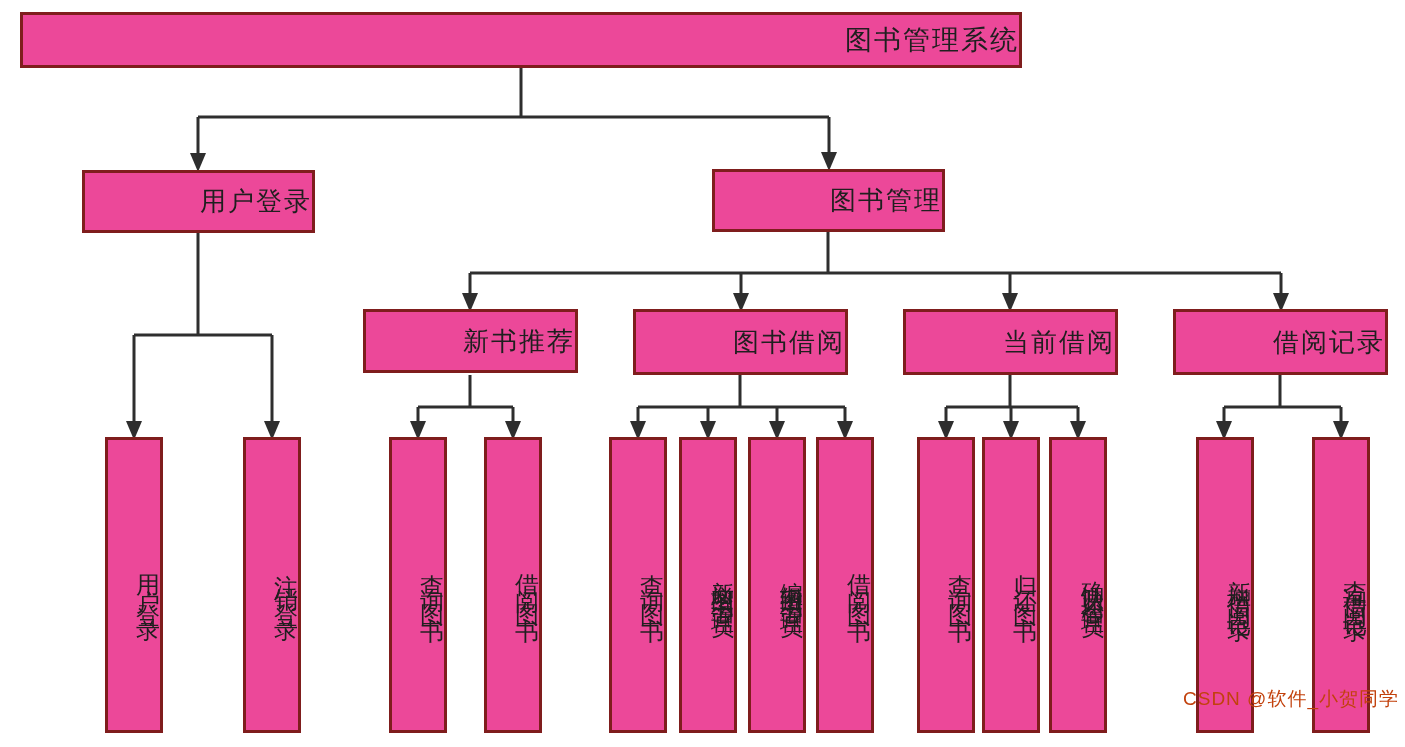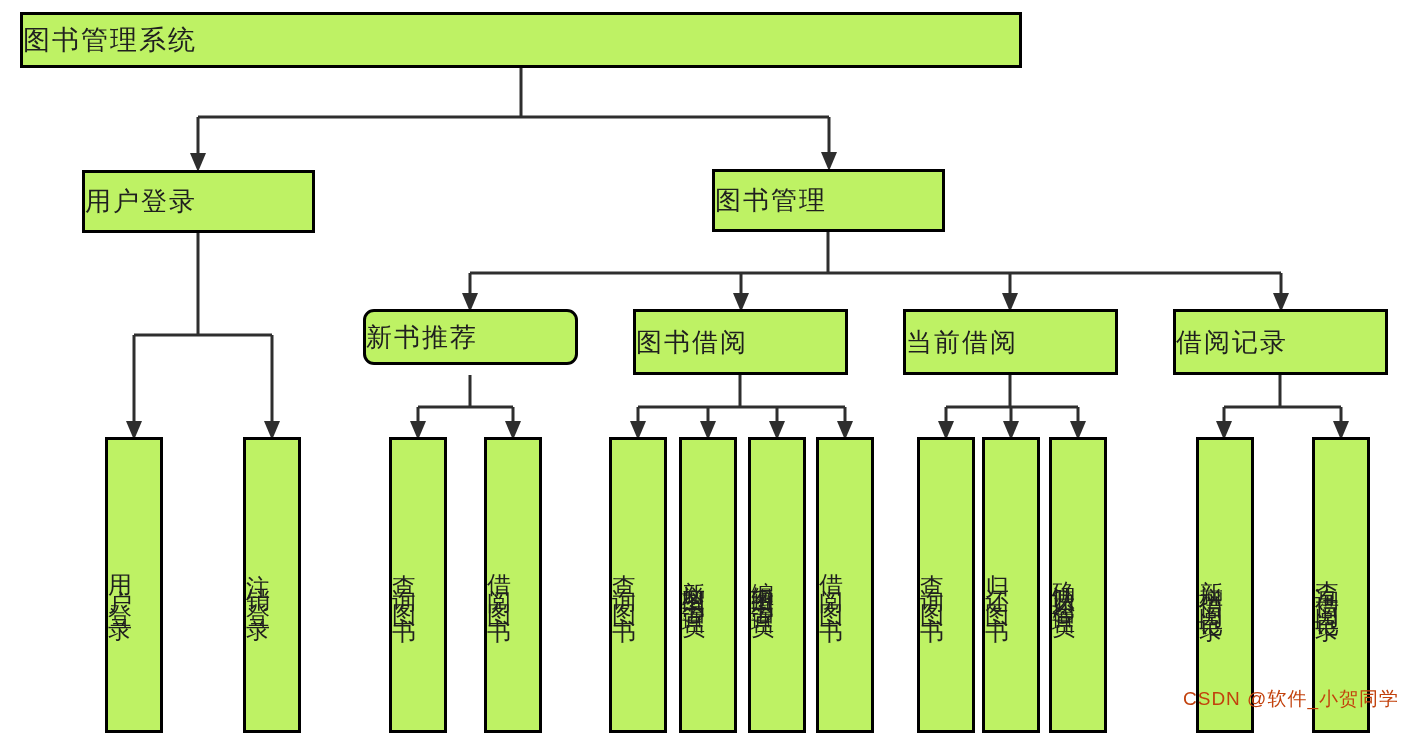--- a/index.html
+++ b/index.html
@@ -13,25 +13,25 @@
   }
   svg.connectors {
     position: absolute;
     left: 0; top: 0;
     width: 1405px; height: 747px;
     z-index: 1;
   }
   .node {
     position: absolute;
     box-sizing: border-box;
-    background: #bef264;
-    border: 3px solid #000000;
+    background: #ec4899;
+    border: 3px solid #7f1d1d;
     display: flex;
     align-items: center;
-    justify-content: flex-start;
+    justify-content: flex-end;
     z-index: 2;
     color: #1f1f1f;
   }
   .hlabel {
     font-size: 26px;
     letter-spacing: 2px;
     color: #1f1f1f;
     white-space: nowrap;
   }
   .root .hlabel { font-size: 27px; }
@@ -104,21 +104,21 @@
     <span class="hlabel">图书管理系统</span>
   </div>
 
   <div class="node" style="left:82px; top:170px; width:233px; height:63px;">
     <span class="hlabel">用户登录</span>
   </div>
   <div class="node" style="left:712px; top:169px; width:233px; height:63px;">
     <span class="hlabel">图书管理</span>
   </div>
 
-  <div class="node" style="left:363px; top:309px; width:215px; height:56px;border-radius:11px;">
+  <div class="node" style="left:363px; top:309px; width:215px; height:64px;">
     <span class="hlabel">新书推荐</span>
   </div>
   <div class="node" style="left:903px; top:309px; width:215px; height:66px;">
     <span class="hlabel">当前借阅</span>
   </div>
   <div class="node" style="left:633px; top:309px; width:215px; height:66px;">
     <span class="hlabel">图书借阅</span>
   </div>
   <div class="node" style="left:1173px; top:309px; width:215px; height:66px;">
     <span class="hlabel">借阅记录</span>

